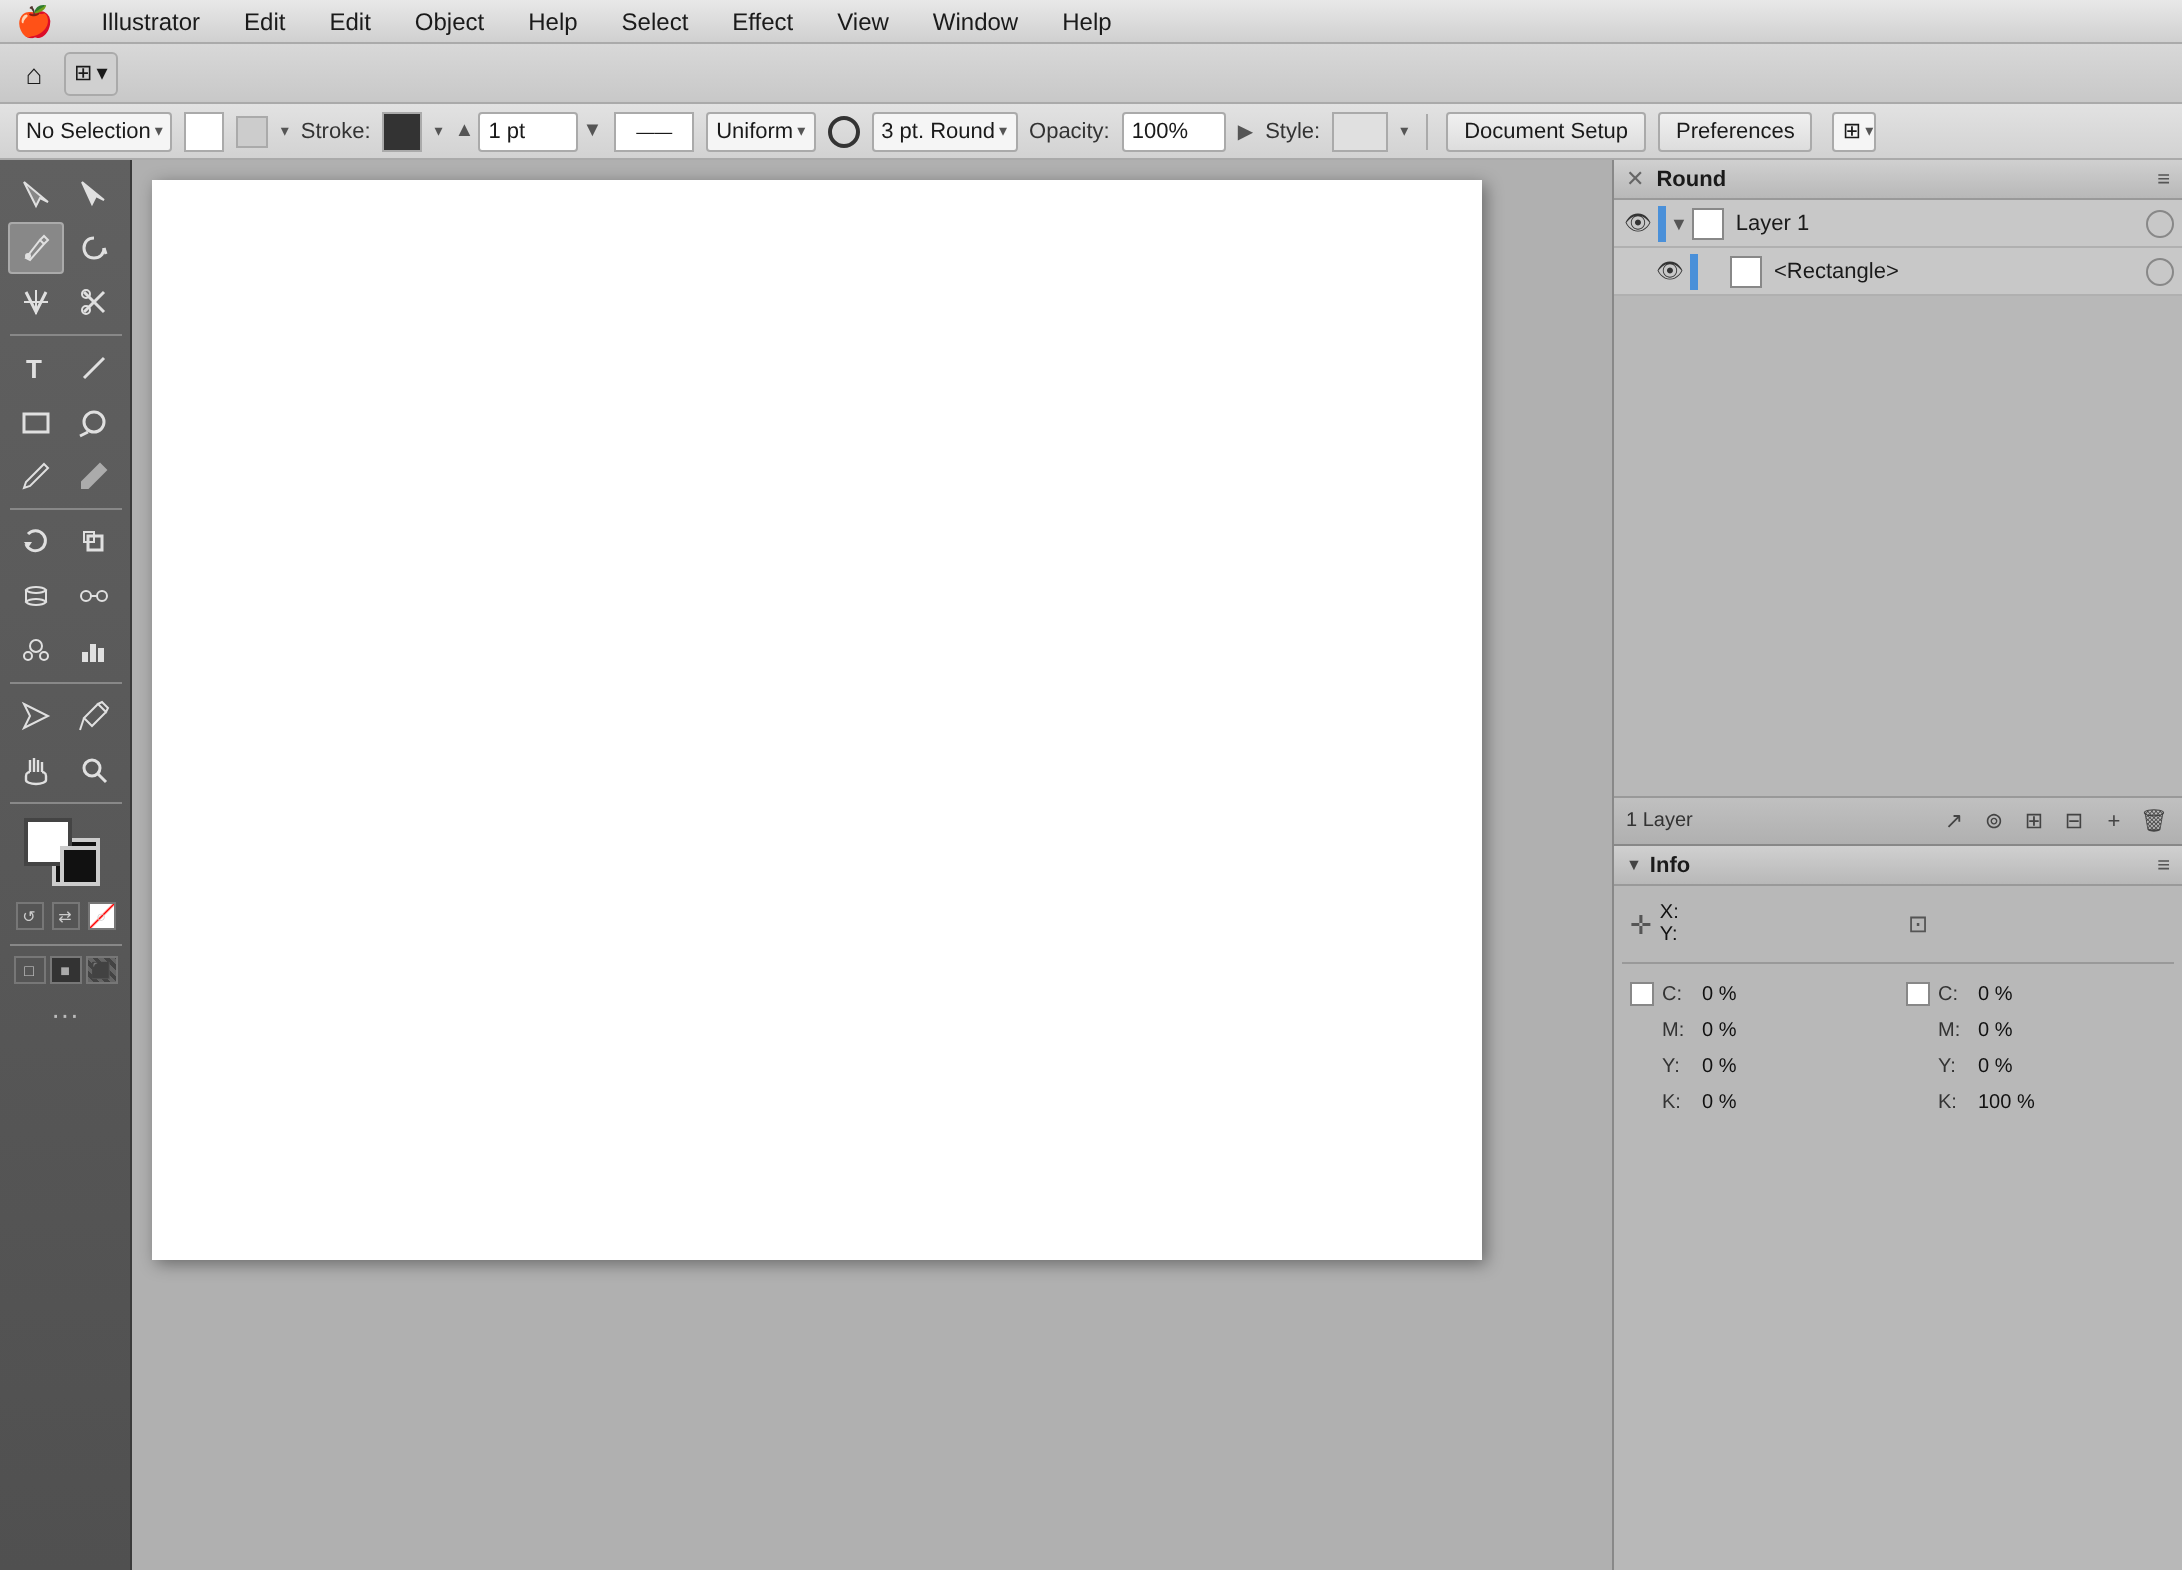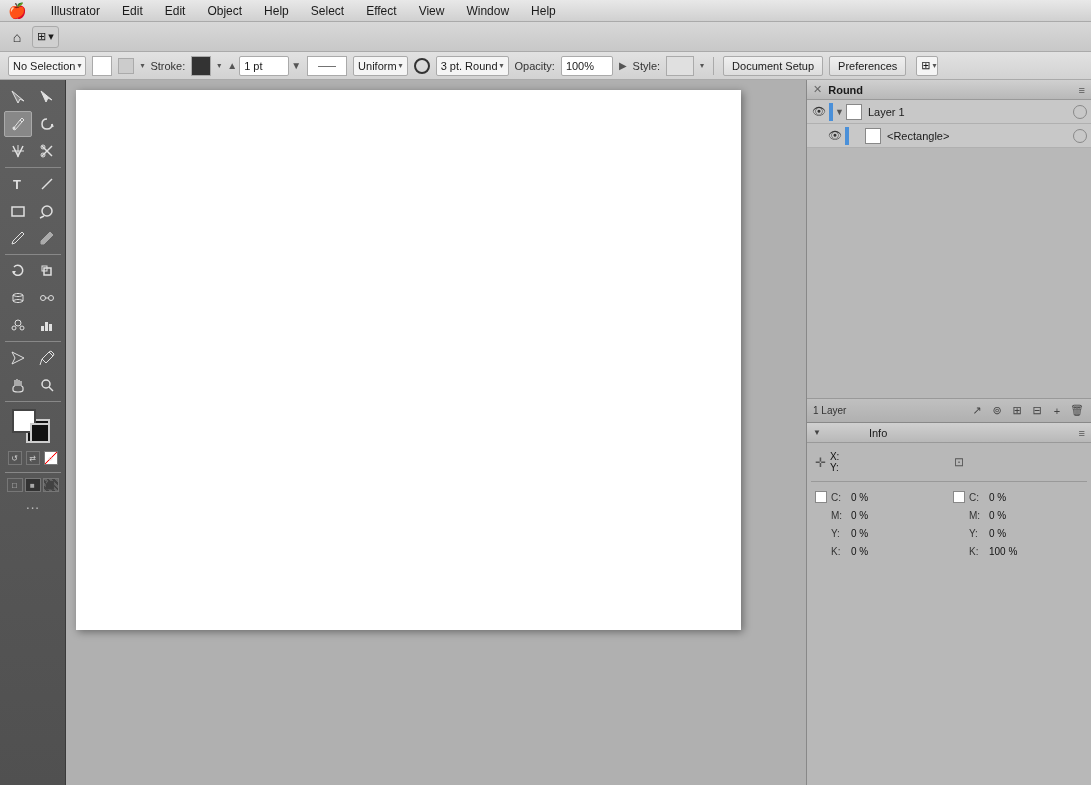--- a/index.html
+++ b/index.html
@@ -166,21 +166,21 @@
       flex: 1;
     }
     .info-header {
       display: flex; align-items: center;
       padding: 3px 6px; height: 20px;
       background: linear-gradient(to bottom, #d0d0d0, #b8b8b8);
       border-bottom: 1px solid #999;
       cursor: pointer;
     }
     .info-triangle { font-size: 8px; margin-right: 4px; color: #444; }
-    .info-title { font-size: 11px; font-weight: 400; color: #1a1a1a; margin-left: 44px; }
+    .info-title { font-size: 11px; font-weight: 700; color: #1a1a1a; }
 
     .info-body { padding: 4px; }
     .info-plus { font-size: 14px; color: #555; cursor: pointer; }
 
     .info-section-divider { height: 1px; background: #999; margin: 4px 0; }
 
     .info-coords { display: grid; grid-template-columns: 1fr 1fr; gap: 2px; margin-bottom: 4px; }
     .info-coord-cell { display: flex; align-items: center; gap: 4px; padding: 1px 4px; }
     .coord-val { font-size: 10px; color: #111; }
 

